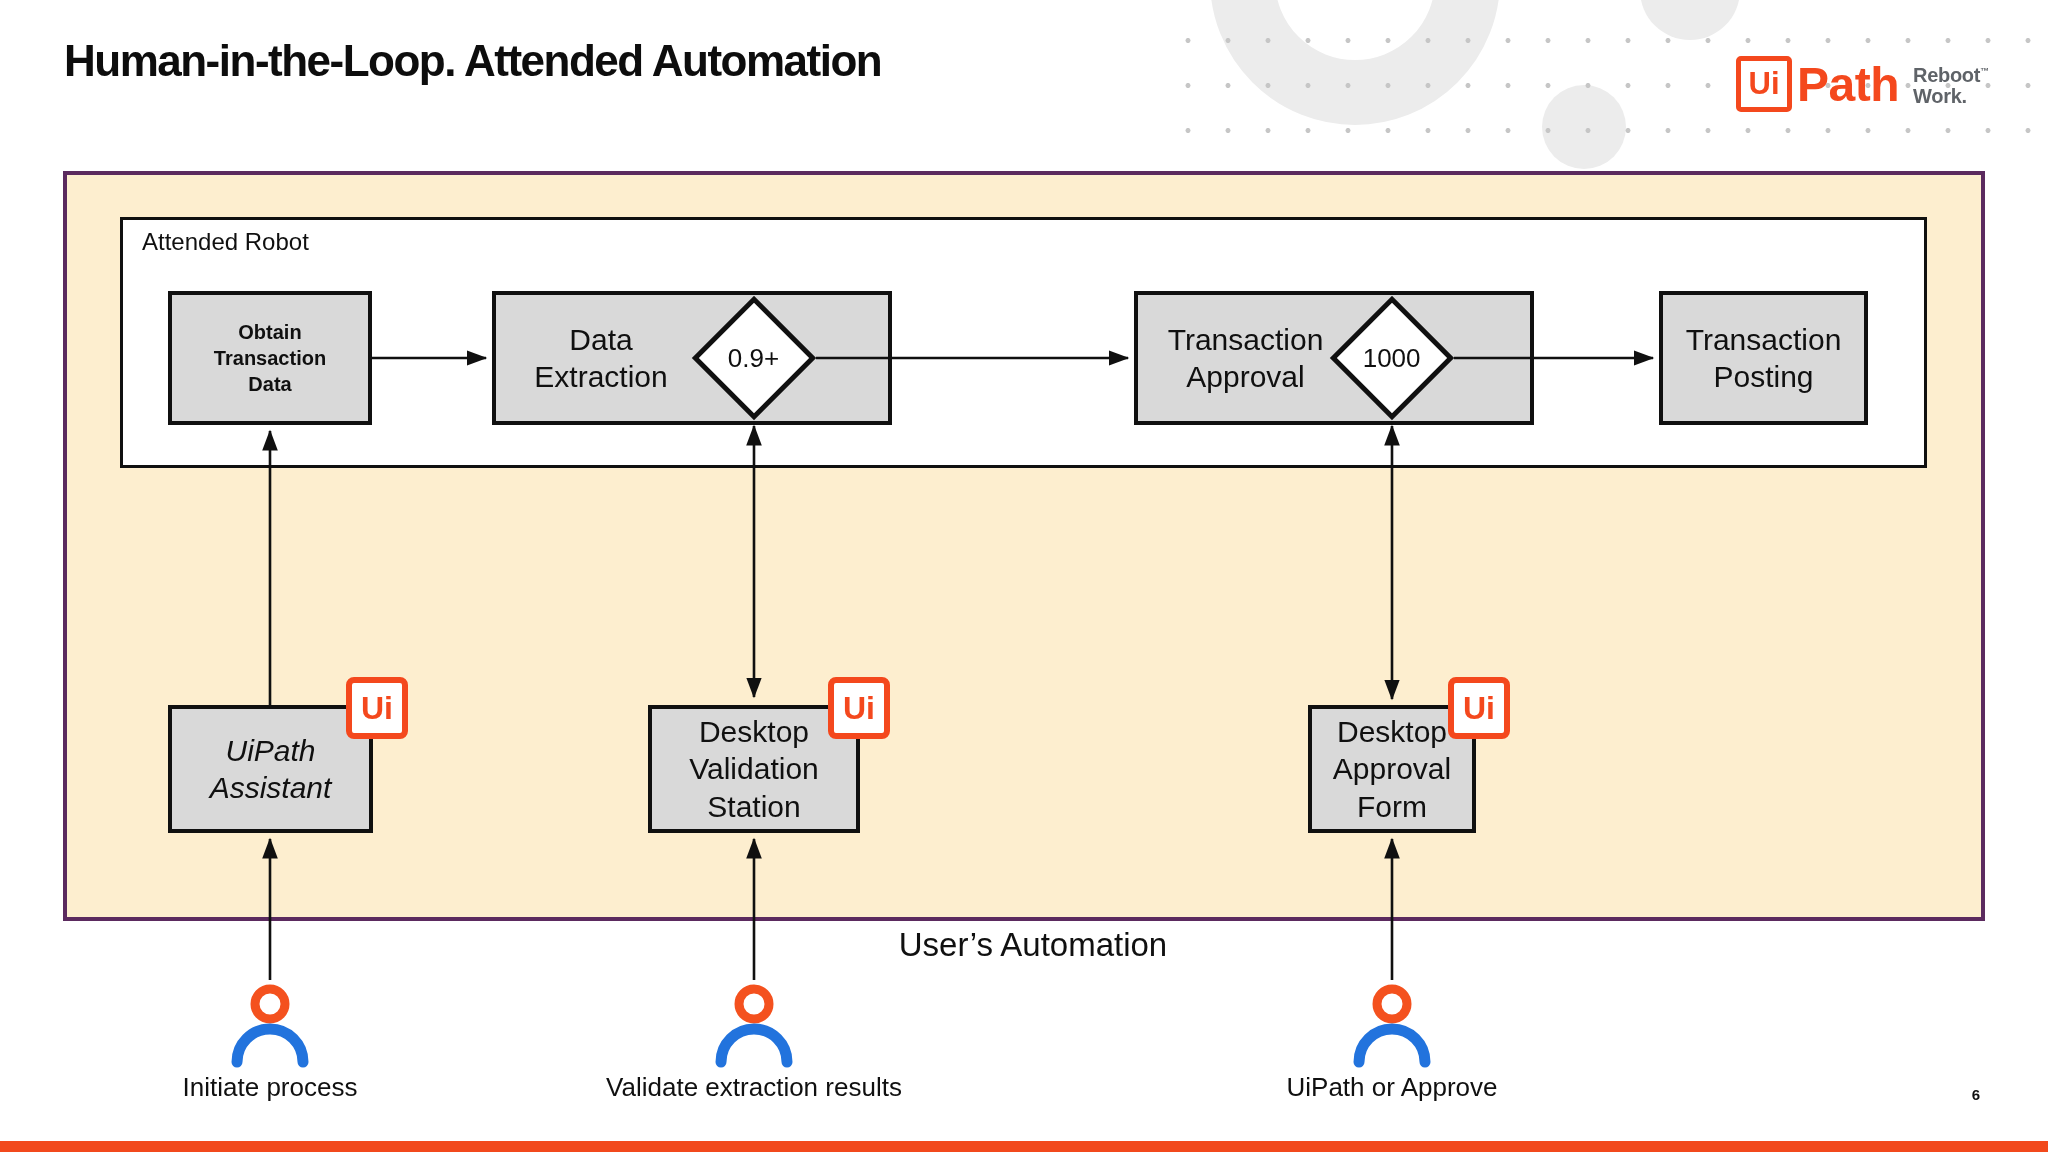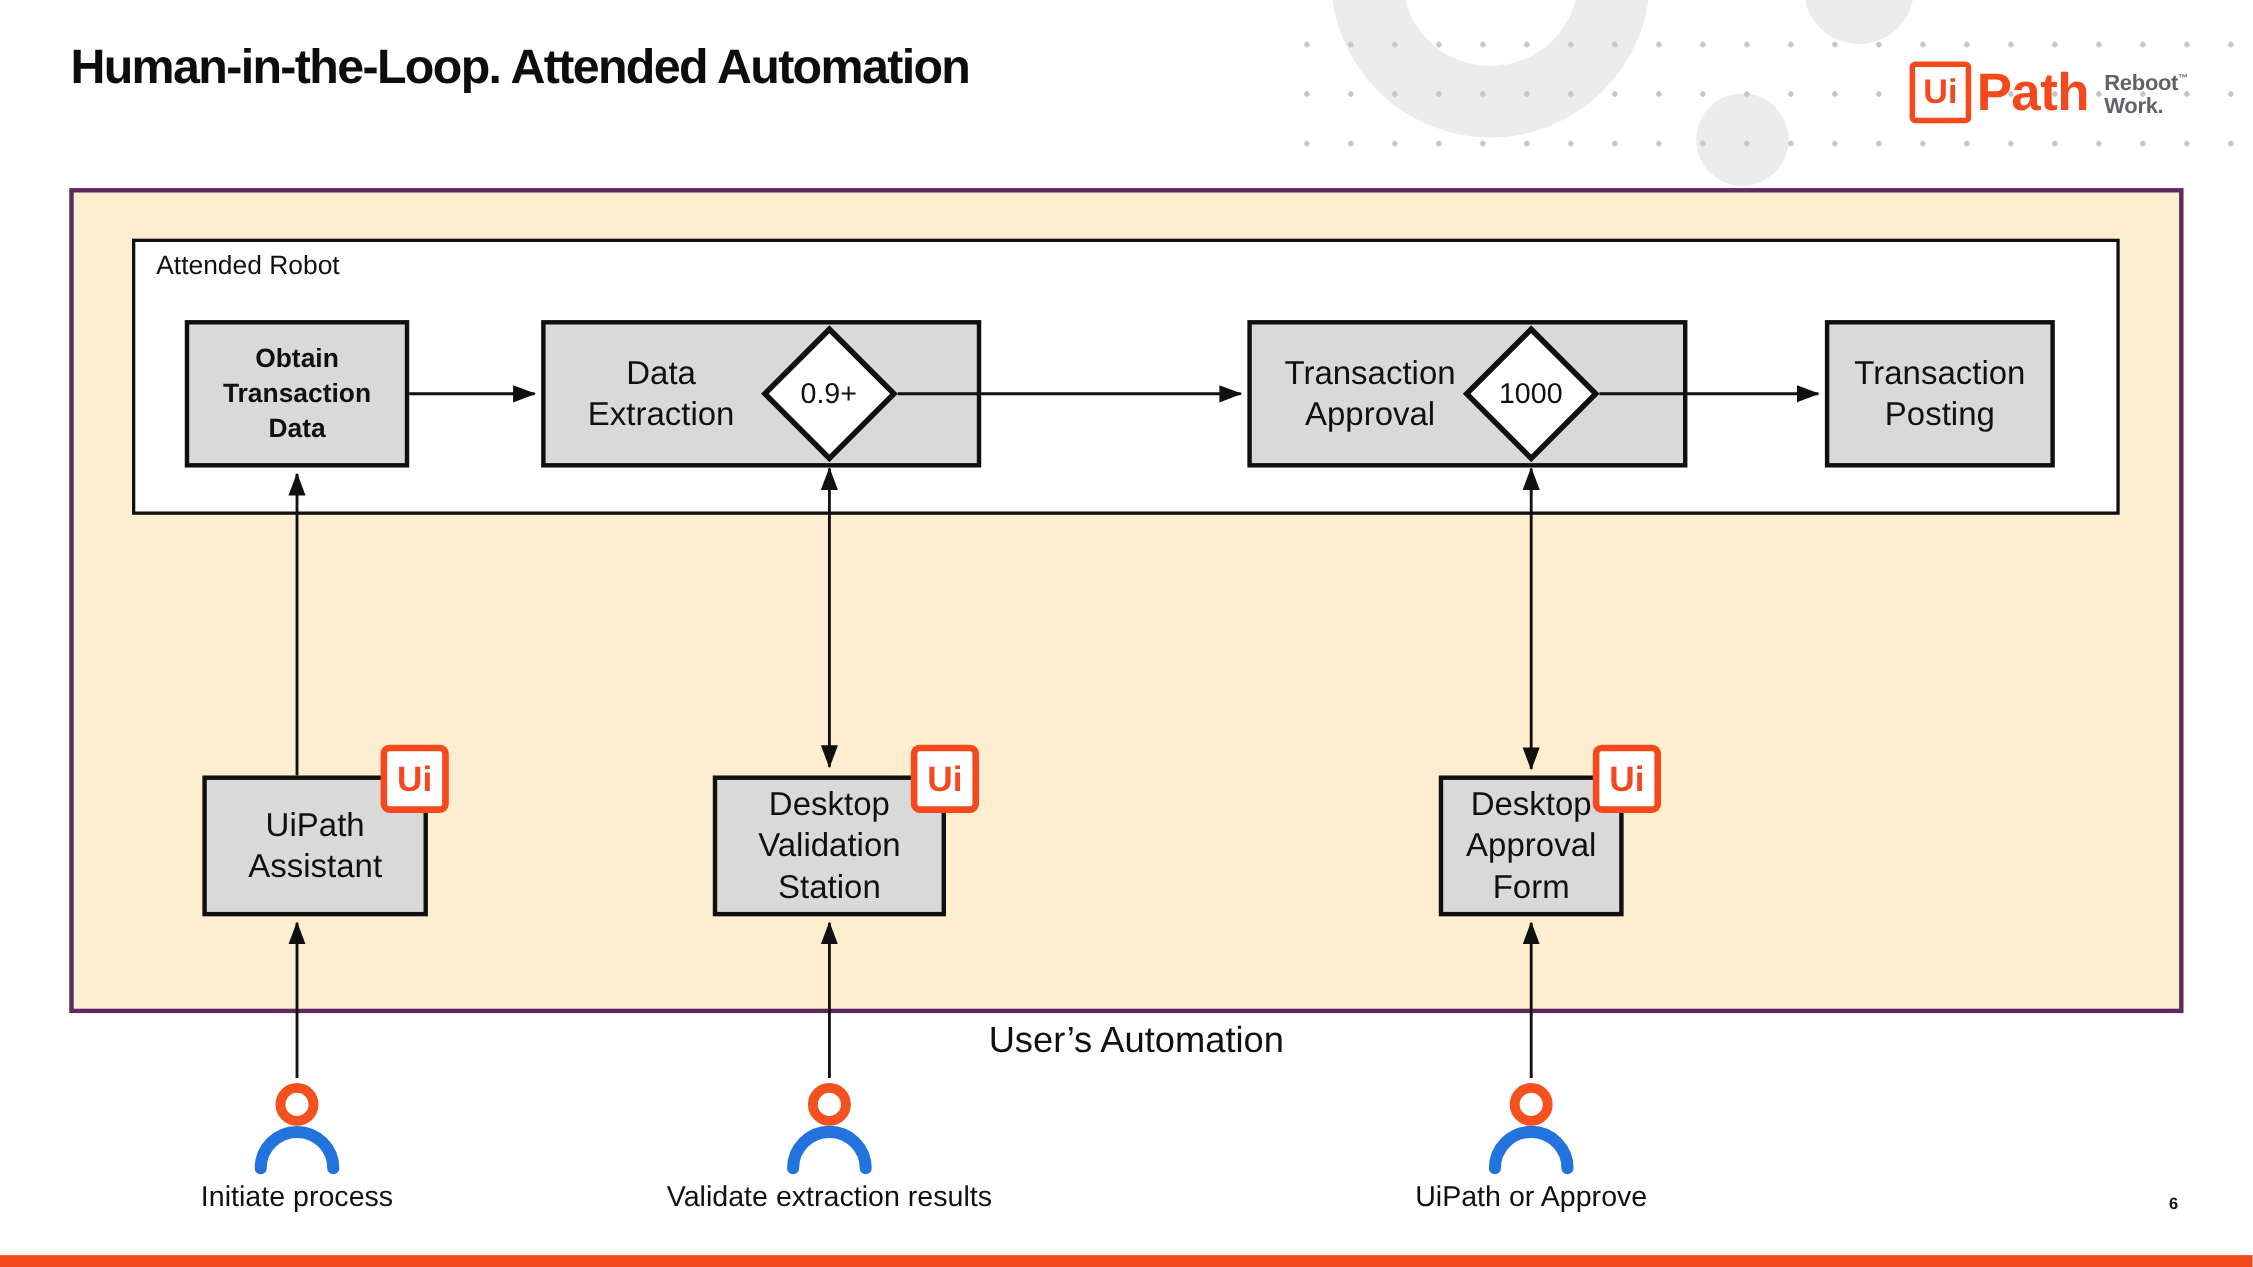--- a/index.html
+++ b/index.html
@@ -52,21 +52,21 @@
   .ws-label{
     position:absolute;left:833px;top:926px;width:400px;text-align:center;
     font-size:33px;z-index:3;
   }
   
   .box{
     position:absolute;box-sizing:border-box;background:#d9d9d9;border:4px solid #101010;
     display:flex;align-items:center;justify-content:center;text-align:center;z-index:4;
   }
   .box .lbl{white-space:pre-line;font-size:30px;line-height:1.25;}
-  .box .lbl.bold{font-weight:bold;font-size:24px;line-height:1.3;}
+  .box .lbl.bold{font-weight:bold;font-size:20px;line-height:1.3;}
   .box .lbl.offset{position:absolute;left:0;top:0;bottom:0;display:flex;align-items:center;justify-content:center;}
   .diamond{
     position:absolute;width:88px;height:88px;box-sizing:border-box;background:#ffffff;
     border:5px solid #101010;transform:rotate(45deg);z-index:5;
     display:flex;align-items:center;justify-content:center;
   }
   .diamond .dval{transform:rotate(-45deg);font-size:26px;white-space:nowrap;}
   
   .badge{
     position:absolute;width:62px;height:62px;box-sizing:border-box;background:#ffffff;
@@ -125,21 +125,21 @@
 Posting</span>
   </div>
 
   <div class="diamond" style="left:710px;top:314px;">
     <span class="dval">0.9+</span>
   </div>
   <div class="diamond" style="left:1348px;top:314px;">
     <span class="dval">1000</span>
   </div>
 
-  <div class="box" style="left:184px;top:705px;width:205px;height:128px;">
+  <div class="box" style="left:168px;top:705px;width:205px;height:128px;font-style:italic;">
     <span class="lbl">UiPath
 Assistant</span>
   </div>
   <div class="box" style="left:648px;top:705px;width:212px;height:128px;">
     <span class="lbl">Desktop
 Validation
 Station</span>
   </div>
   <div class="box" style="left:1308px;top:705px;width:168px;height:128px;">
     <span class="lbl">Desktop

